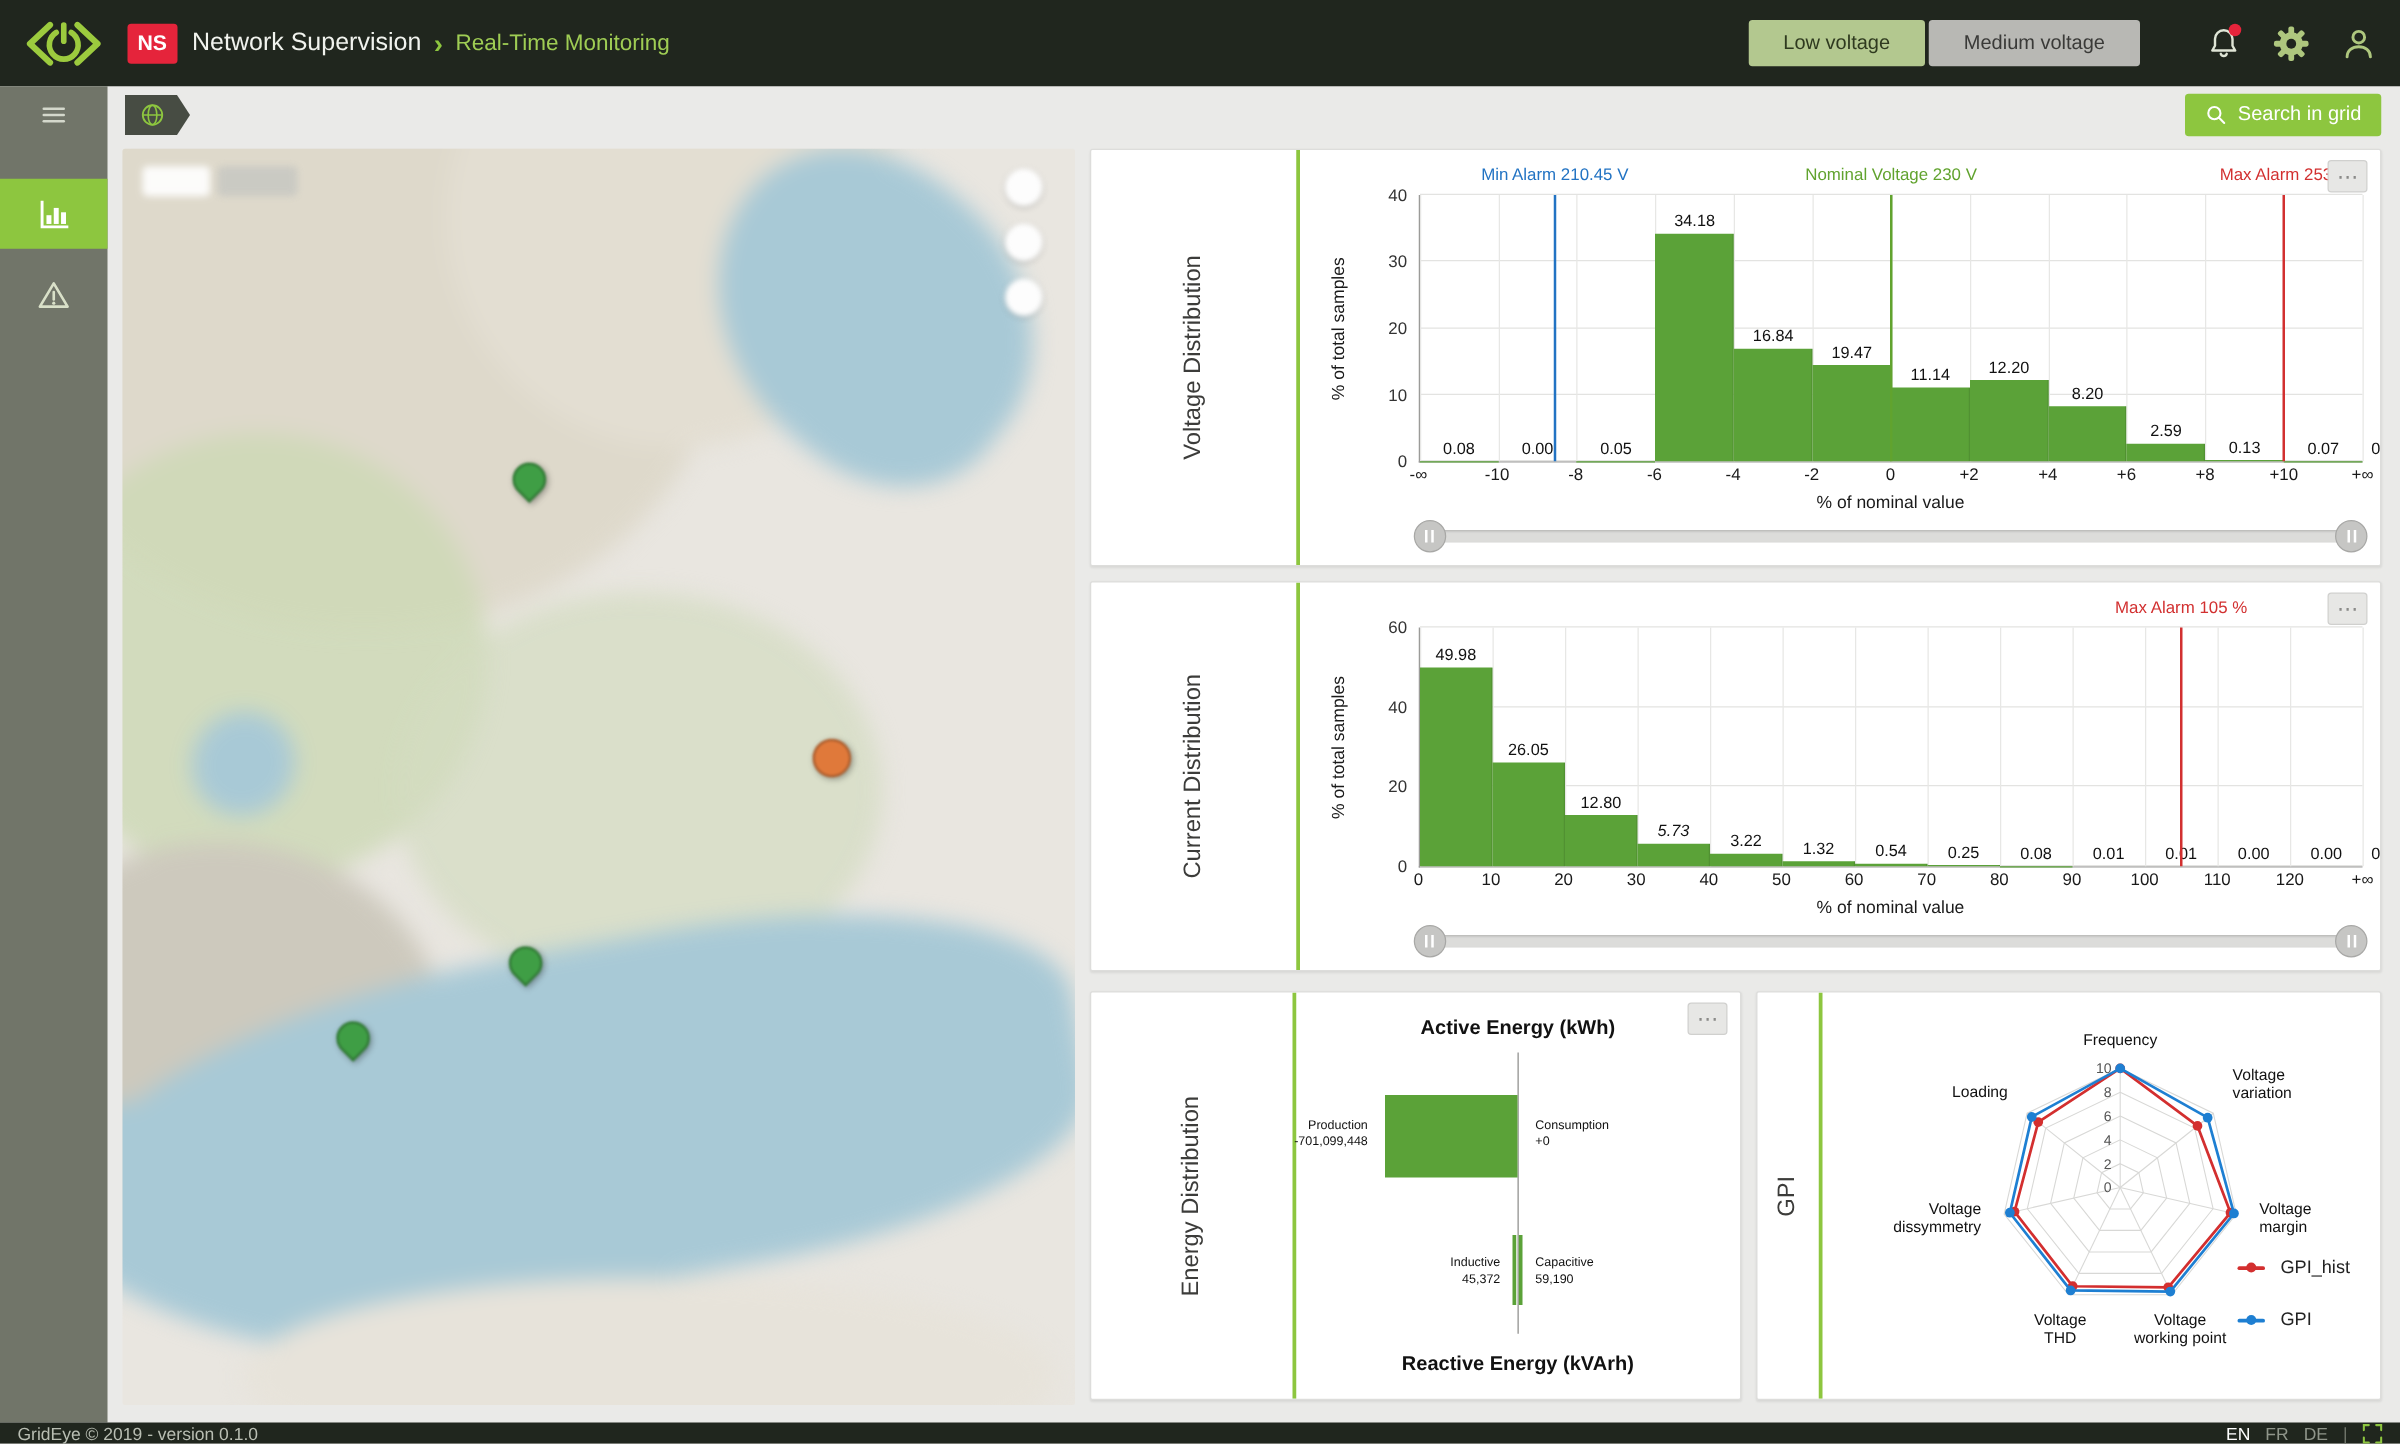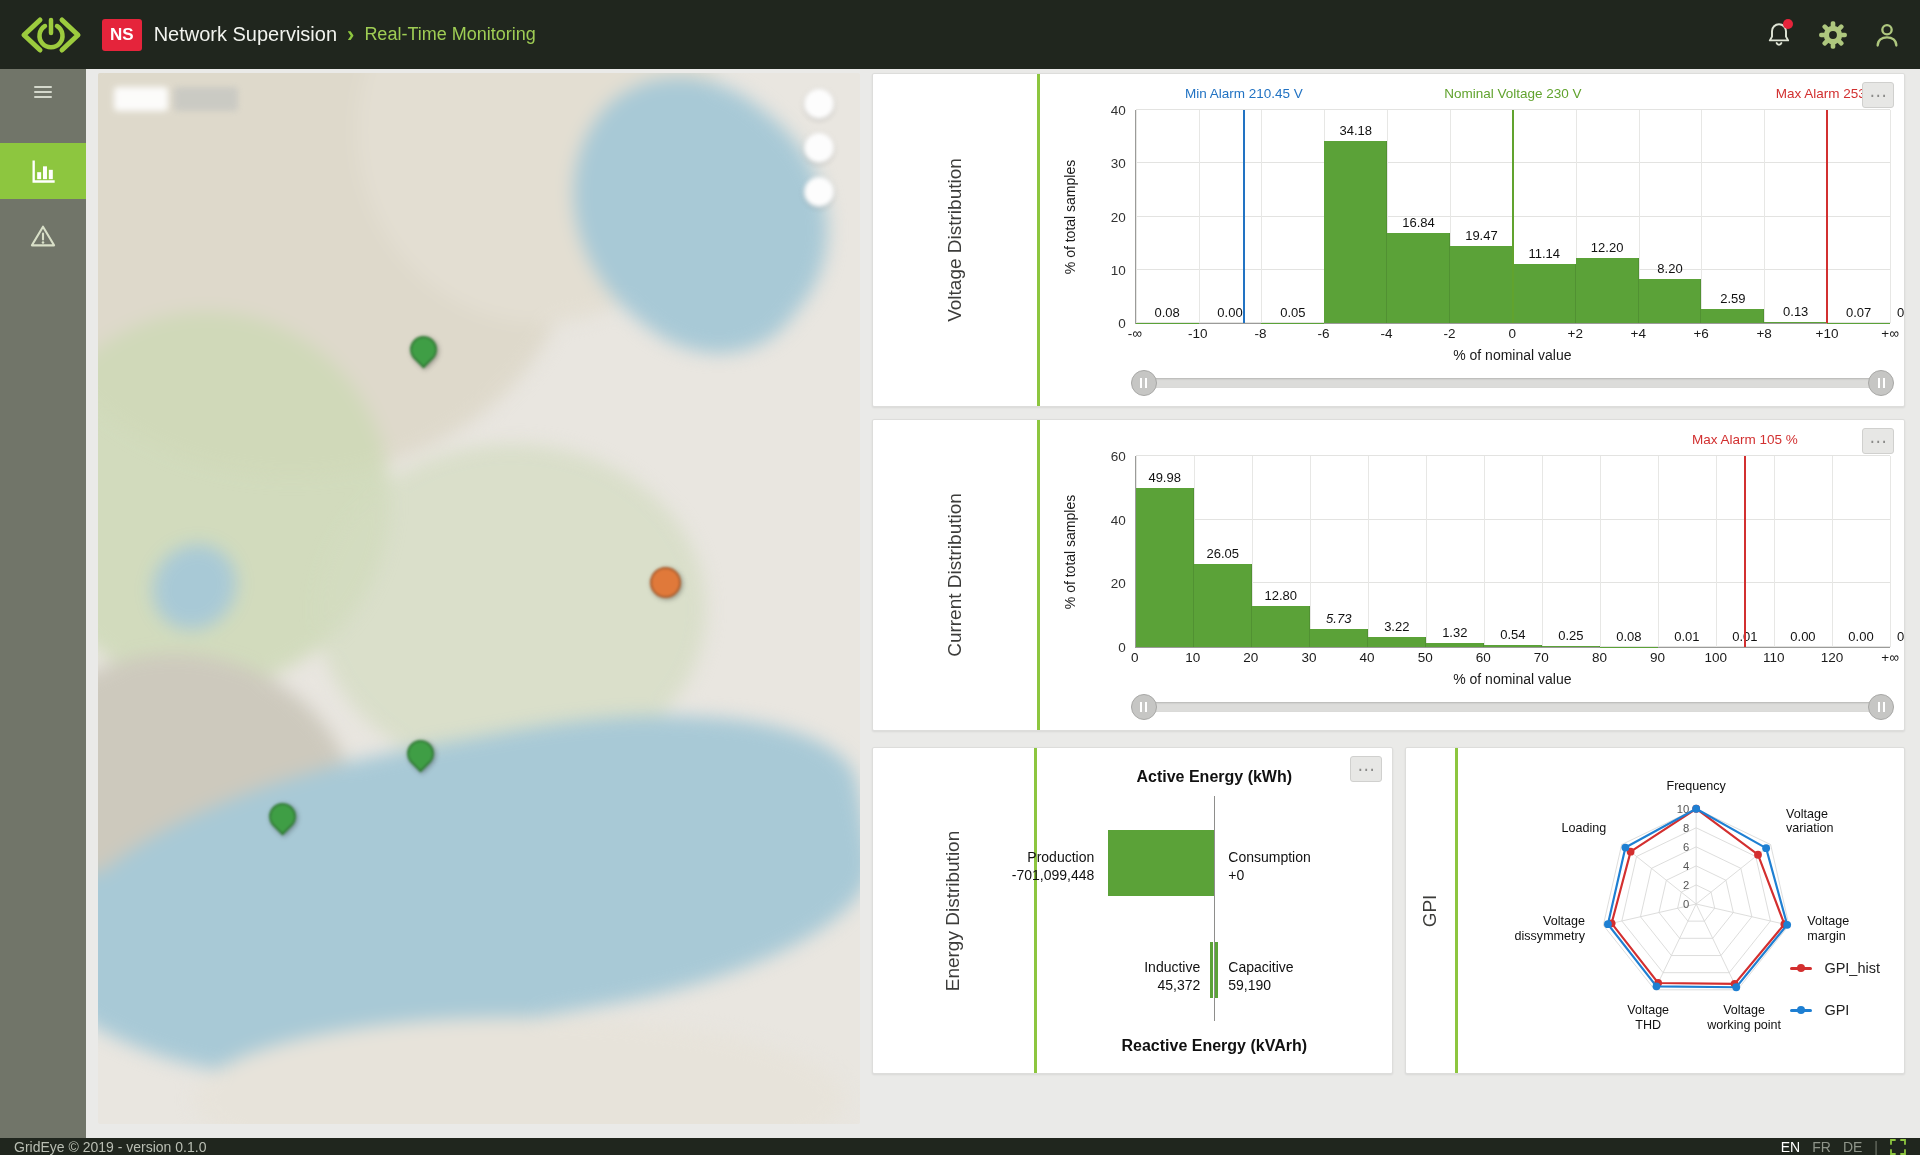--- a/index.html
+++ b/index.html
@@ -82,21 +82,21 @@
   .handle.left{left:-4px;} .handle.right{right:-4px;}
 
   
   .e-title{text-align:center; font-weight:bold; font-size:16px; color:#111;}
   .e-title.top{margin-top:14px;} .e-title.bottom{margin-bottom:12px;}
   .e-chart{position:relative; flex:1;}
   .e-axis{position:absolute; left:50%; top:10px; bottom:16px; width:1px; background:#8e8e8c;}
   .e-bar-prod{position:absolute; right:50%; top:44px; height:66px; width:106px; background:var(--bar-green);}
   .e-sliver{position:absolute; top:156px; height:56px; width:3px; background:var(--bar-green);}
   .e-sliver.l{right:calc(50% + 1px);} .e-sliver.r{left:calc(50% + 1px);}
-  .e-lab{position:absolute; font-size:14px; color:#111; line-height:1.3;}
+  .e-lab{position:absolute; font-size:10px; color:#111; line-height:1.3;}
   .e-lab span{display:block;}
   .e-prod{top:62px; right:calc(50% + 120px); text-align:right;}
   .e-cons{top:62px; left:calc(50% + 14px);}
   .e-ind{top:172px; right:calc(50% + 14px); text-align:right;}
   .e-cap{top:172px; left:calc(50% + 14px);}
 
   
   .radar-body{position:relative;}
   #radar-svg{position:absolute; inset:0; width:100%; height:100%;}
   .ring{fill:none; stroke:#d8d8d6; stroke-width:1;}
@@ -127,20 +127,24 @@
         <polyline points="46,7 62,22 46,37" fill="none" stroke="#9ccb3e" stroke-width="5" stroke-linecap="round" stroke-linejoin="round"></polyline>
         <path d="M29 13 A 11.5 11.5 0 1 0 41 13" fill="none" stroke="#9ccb3e" stroke-width="4.5" stroke-linecap="round"></path>
         <line x1="35" y1="7" x2="35" y2="20" stroke="#9ccb3e" stroke-width="4.5" stroke-linecap="round"></line>
       </svg>
     </div>
     <span class="ns-badge">NS</span>
     <span class="app-title">Network Supervision</span>
     <span class="crumb-sep">›</span>
     <span class="crumb">Real-Time Monitoring</span>
     <div class="header-right">
+      <div class="seg">
+        <button class="seg-btn seg-active">Low voltage</button>
+        <button class="seg-btn">Medium voltage</button>
+      </div>
       <div class="hicon">
         <svg width="26" height="28" viewBox="0 0 24 26">
           <path d="M12 3a6.5 6.5 0 0 0-6.5 6.5v5L3.5 18h17l-2-3.5v-5A6.5 6.5 0 0 0 12 3z" fill="none" stroke="#dfe5d6" stroke-width="1.8" stroke-linejoin="round"></path>
           <path d="M9.8 20.5a2.3 2.3 0 0 0 4.4 0" fill="none" stroke="#dfe5d6" stroke-width="1.8" stroke-linecap="round"></path>
         </svg>
         <span class="bell-dot"></span>
       </div>
       <div class="hicon">
         <svg width="30" height="30" viewBox="-13 -13 26 26">
           <g fill="#aec77e">
@@ -182,20 +186,36 @@
       <div class="side-item item3">
         <svg width="28" height="28" viewBox="0 0 24 24">
           <path d="M12 4 L21.5 20 H2.5 Z" fill="none" stroke="#d9e0c8" stroke-width="1.8" stroke-linejoin="round"></path>
           <line x1="12" y1="10" x2="12" y2="15" stroke="#d9e0c8" stroke-width="1.8" stroke-linecap="round"></line>
           <circle cx="12" cy="17.6" r="1.1" fill="#d9e0c8"></circle>
         </svg>
       </div>
     </nav>
 
     <div class="content">
+      <div class="toolbar">
+        <div class="globe-btn">
+          <svg width="22" height="22" viewBox="0 0 24 24">
+            <circle cx="12" cy="12" r="8.5" fill="none" stroke="#8dc63f" stroke-width="1.6"></circle>
+            <ellipse cx="12" cy="12" rx="3.8" ry="8.5" fill="none" stroke="#8dc63f" stroke-width="1.4"></ellipse>
+            <line x1="3.5" y1="12" x2="20.5" y2="12" stroke="#8dc63f" stroke-width="1.4"></line>
+          </svg>
+        </div>
+        <button class="search-btn">
+          <svg width="18" height="18" viewBox="0 0 24 24">
+            <circle cx="10" cy="10" r="6.5" fill="none" stroke="#ffffff" stroke-width="2.2"></circle>
+            <line x1="15" y1="15" x2="20.5" y2="20.5" stroke="#ffffff" stroke-width="2.2" stroke-linecap="round"></line>
+          </svg>
+          <span>Search in grid</span>
+        </button>
+      </div>
 
       <div class="main-row">
 
         <div class="map">
           <div class="map-blur">
             <div class="blob" style="left:-8%;top:-6%;width:70%;height:45%;background:#ded9cb;"></div>
             <div class="blob" style="left:35%;top:-10%;width:45%;height:35%;background:#e3ded2;"></div>
             <div class="blob" style="left:-6%;top:24%;width:45%;height:34%;background:#ccd8b4;opacity:.8;"></div>
             <div class="blob" style="left:30%;top:36%;width:48%;height:30%;background:#d3dcc0;opacity:.7;"></div>
             <div class="blob" style="left:-10%;top:55%;width:45%;height:30%;background:#cdc9bd;"></div>

